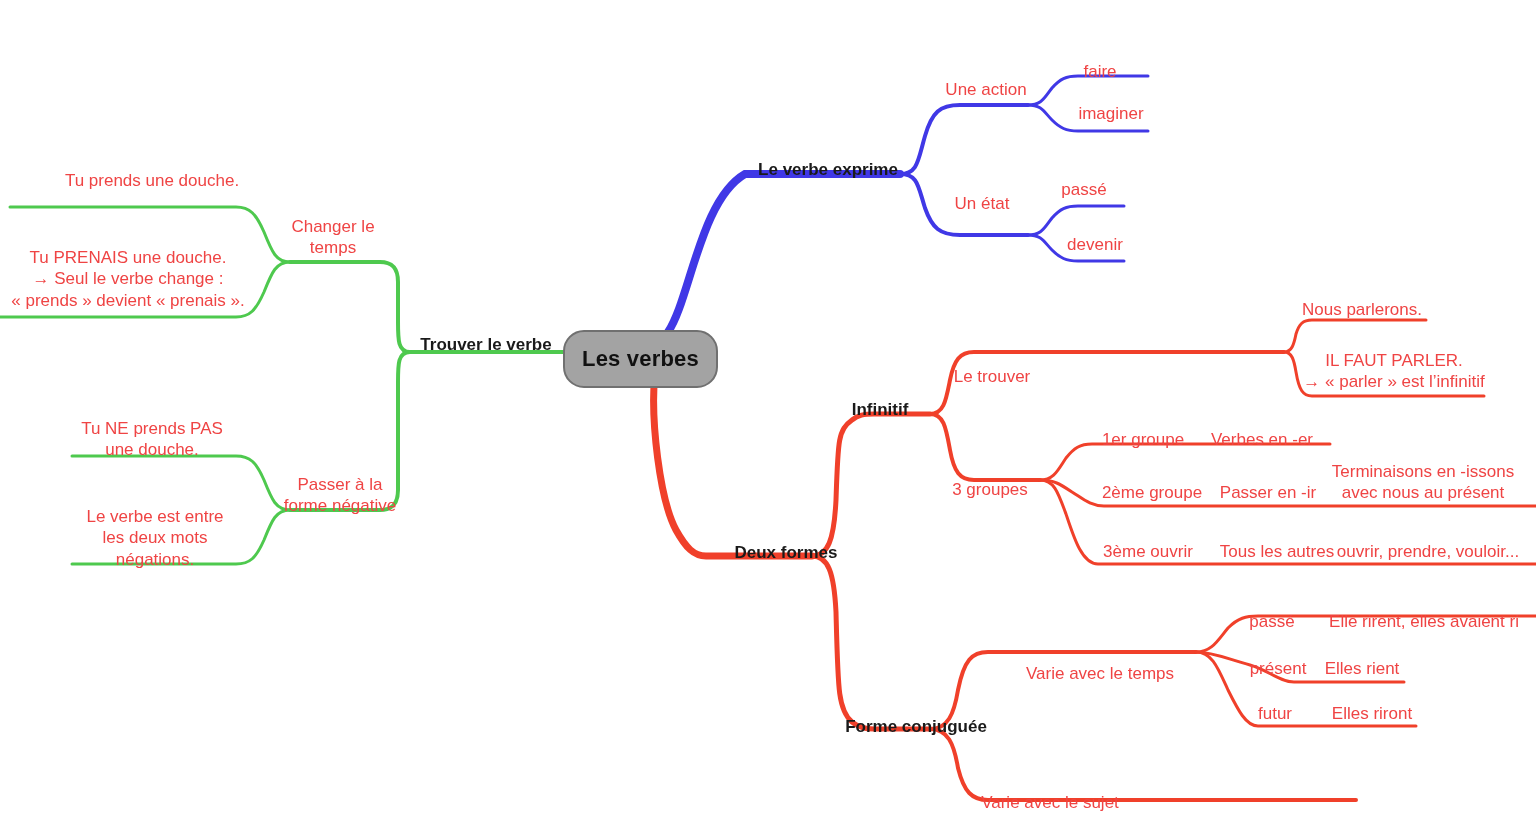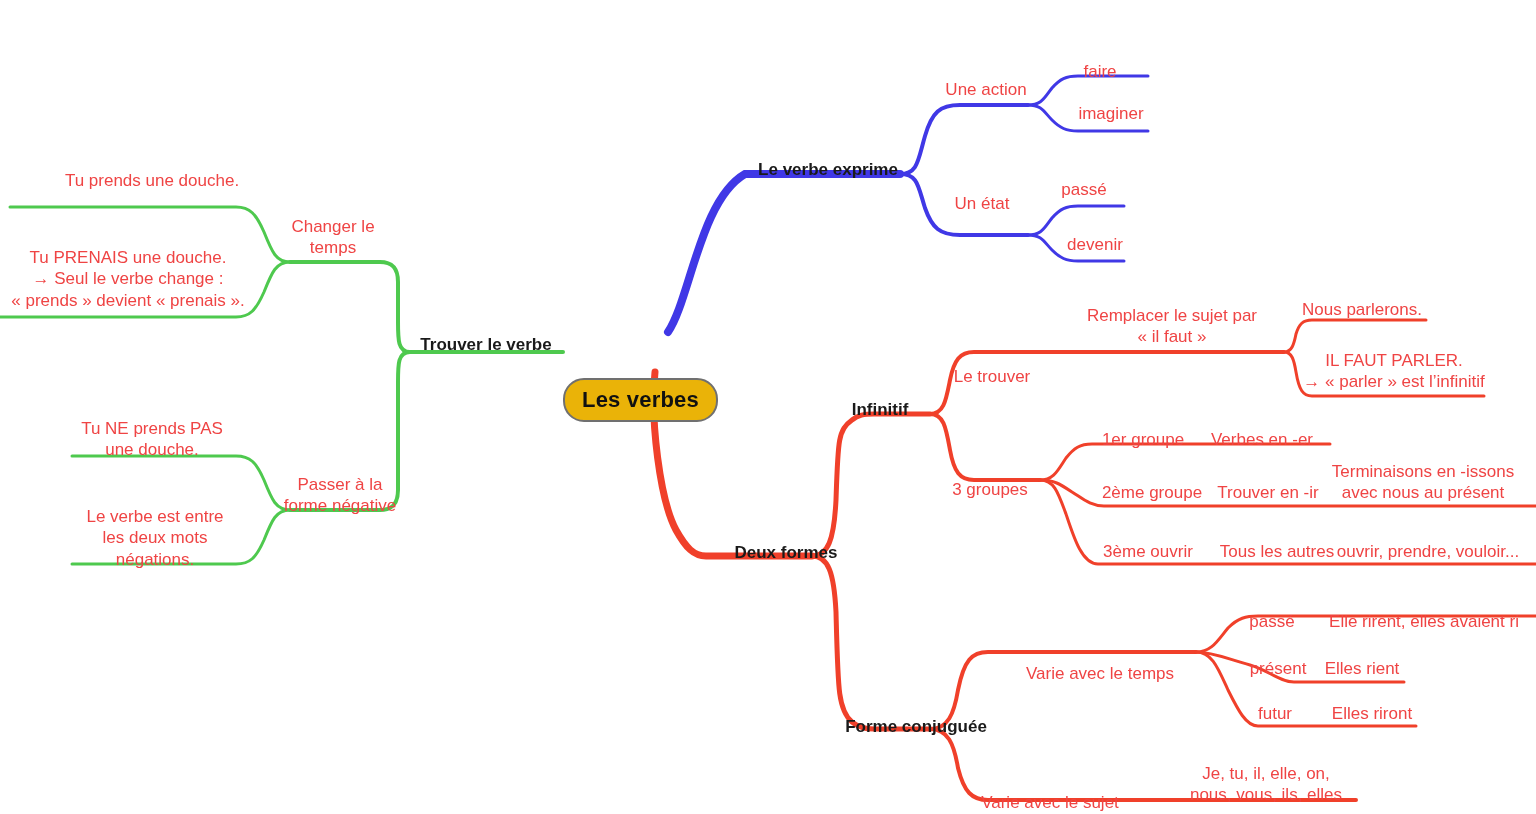--- a/index.html
+++ b/index.html
@@ -42,30 +42,29 @@
   .lbl.bold {
     font-weight: bold;
     font-size: 17px;
     color: #1a1a1a;
   }
   .root-node {
     position: absolute;
     left: 563px;
     top: 330px;
     width: 155px;
-    height: 44px;
+    height: 58px;
     border: 2px solid #707070;
     border-radius: 21px;
-    background: #eab308;
+    background: #a3a3a3;
     box-sizing: border-box;
     display: flex;
     align-items: center;
     justify-content: center;
     z-index: 5;
-    margin-top: 48px;
   }
   .root-node span {
     font-size: 22px;
     font-weight: bold;
     color: #111111;
     letter-spacing: .2px;
   }
 </style>
 </head>
 <body>
@@ -164,44 +163,40 @@
 une douche.</div>
   <div class="lbl" style="left:155px; top:570px;">Le verbe est entre
 les deux mots
 négations.</div>
 
   <div class="lbl bold" style="left:745px; top:563px;margin-left:41px;">Deux formes</div>
 
   <div class="lbl bold" style="left:880px; top:420px;">Infinitif</div>
 
   <div class="lbl" style="left:992px; top:357px;margin-top:30px;">Le trouver</div>
-  <div class="lbl" style="left:1172px; top:347px;">Remplacer le sujet par
-« il faut »</div>
   <div class="lbl" style="left:1362px; top:320px;">Nous parlerons.</div>
   <div class="lbl" style="left:1394px; top:392px;">IL FAUT PARLER.
 → « parler » est l’infinitif</div>
 
   <div class="lbl" style="left:990px; top:500px;">3 groupes</div>
   <div class="lbl" style="left:1143px; top:450px;">1er groupe</div>
   <div class="lbl" style="left:1262px; top:450px;">Verbes en -er</div>
   <div class="lbl" style="left:1152px; top:503px;">2ème groupe</div>
-  <div class="lbl" style="left:1268px; top:503px;">Trouver en -ir</div>
+  <div class="lbl" style="left:1268px; top:503px;">Passer en -ir</div>
   <div class="lbl" style="left:1423px; top:503px;">Terminaisons en -issons
 avec nous au présent</div>
   <div class="lbl" style="left:1148px; top:562px;">3ème ouvrir</div>
   <div class="lbl" style="left:1277px; top:562px;">Tous les autres</div>
   <div class="lbl" style="left:1428px; top:562px;">ouvrir, prendre, vouloir...</div>
 
   <div class="lbl bold" style="left:916px; top:737px;">Forme conjuguée</div>
 
   <div class="lbl" style="left:1100px; top:684px;">Varie avec le temps</div>
   <div class="lbl" style="left:1272px; top:632px;">passé</div>
   <div class="lbl" style="left:1424px; top:632px;">Elle rirent, elles avaient ri</div>
   <div class="lbl" style="left:1278px; top:679px;">présent</div>
   <div class="lbl" style="left:1362px; top:679px;">Elles rient</div>
   <div class="lbl" style="left:1275px; top:724px;">futur</div>
   <div class="lbl" style="left:1372px; top:724px;">Elles riront</div>
 
   <div class="lbl" style="left:1050px; top:805px;margin-top:8px;">Varie avec le sujet</div>
-  <div class="lbl" style="left:1266px; top:805px;">Je, tu, il, elle, on,
-nous, vous, ils, elles</div>
 
 </div>
 
 </body></html>

